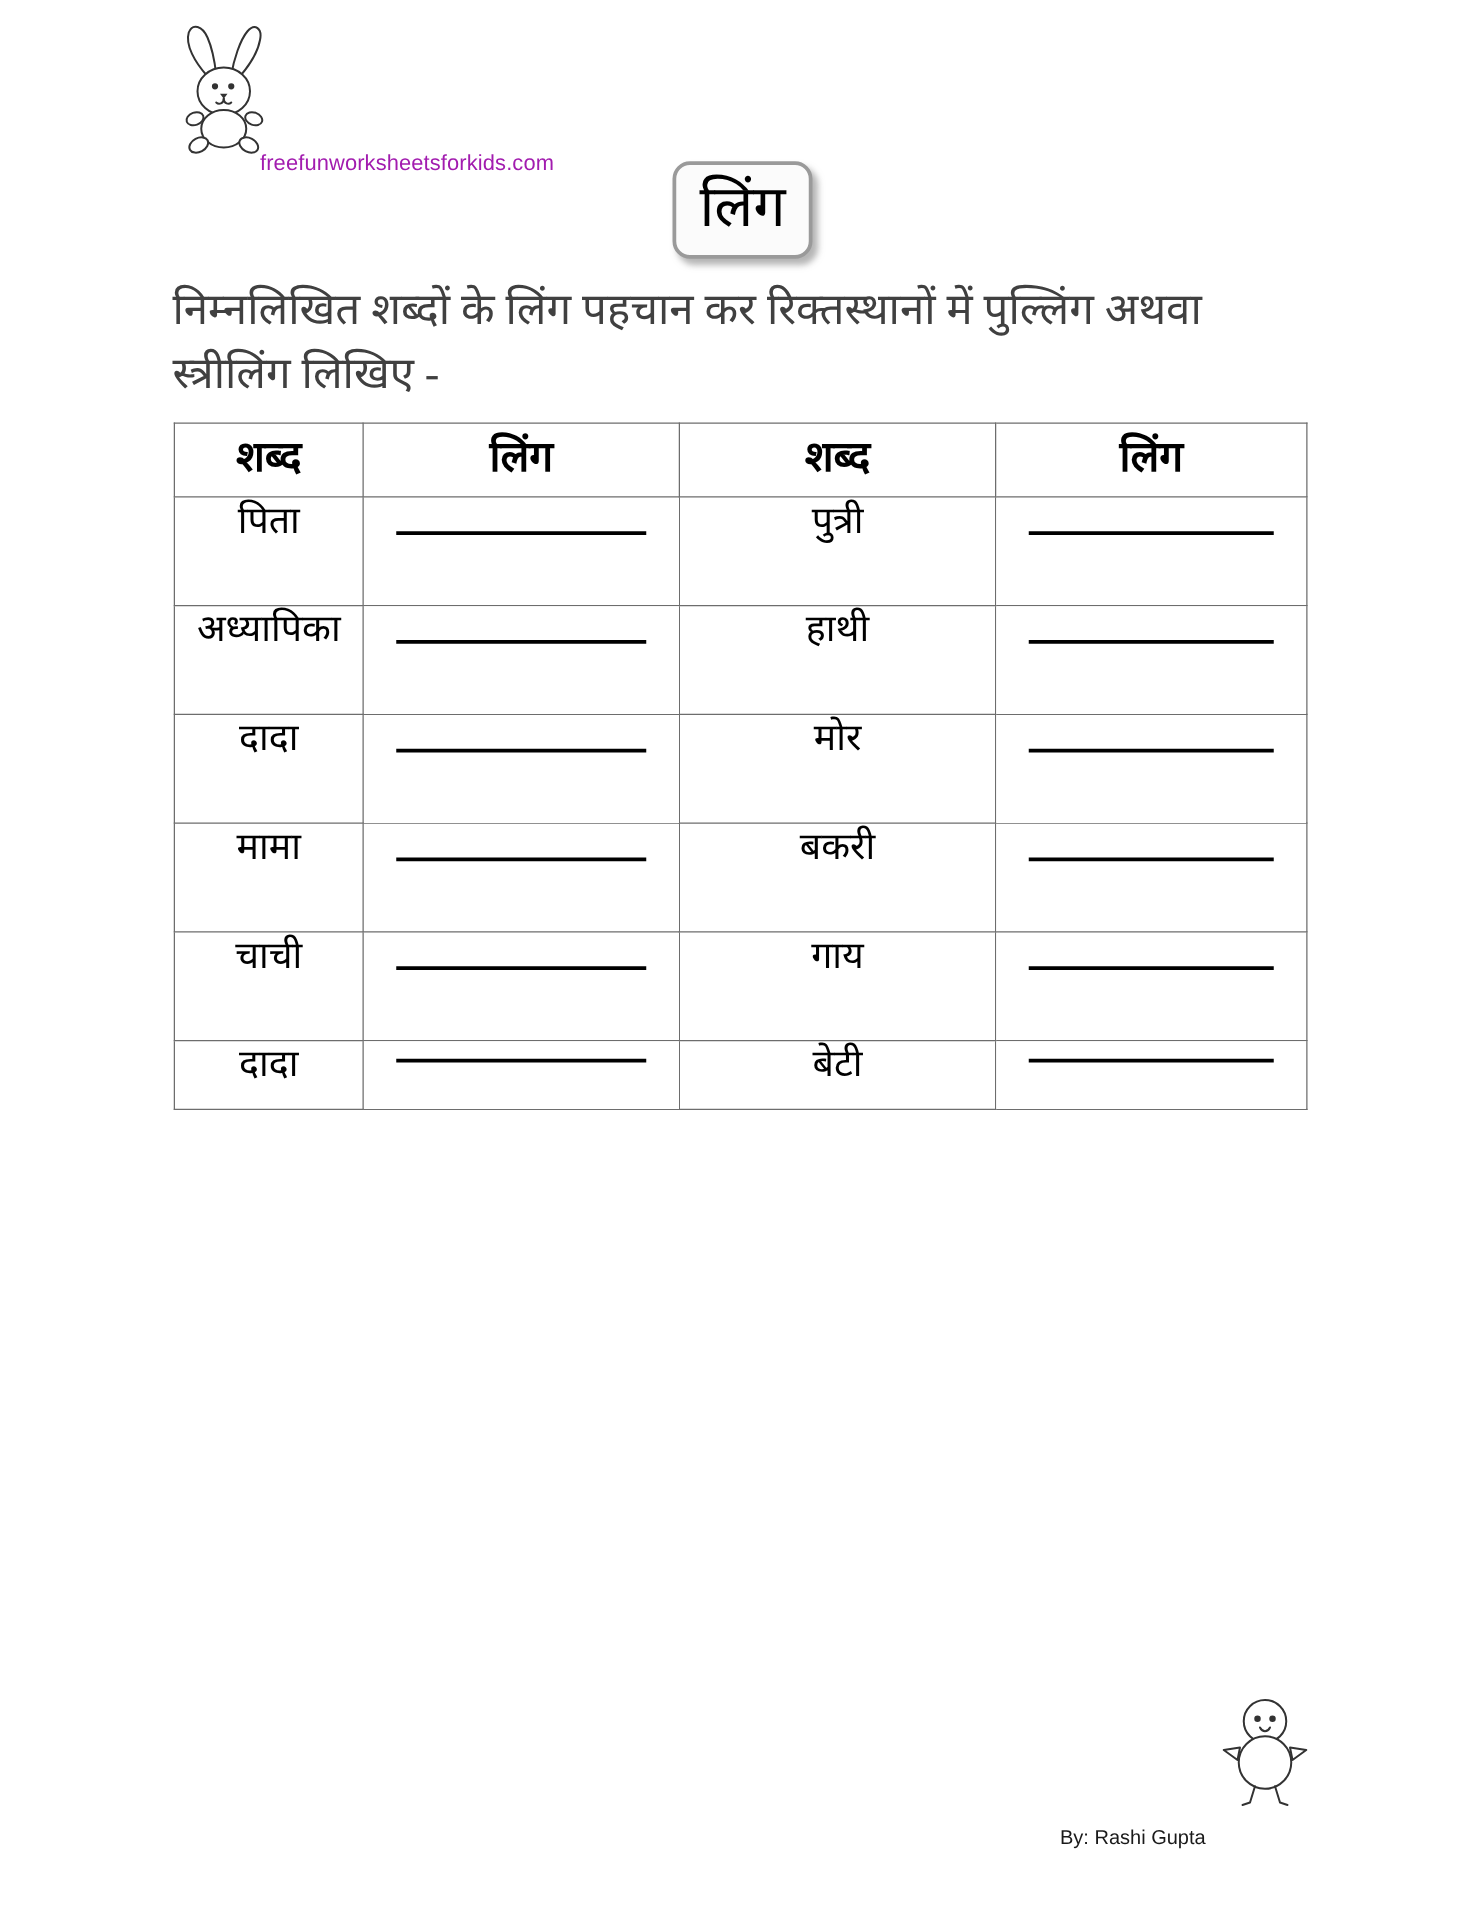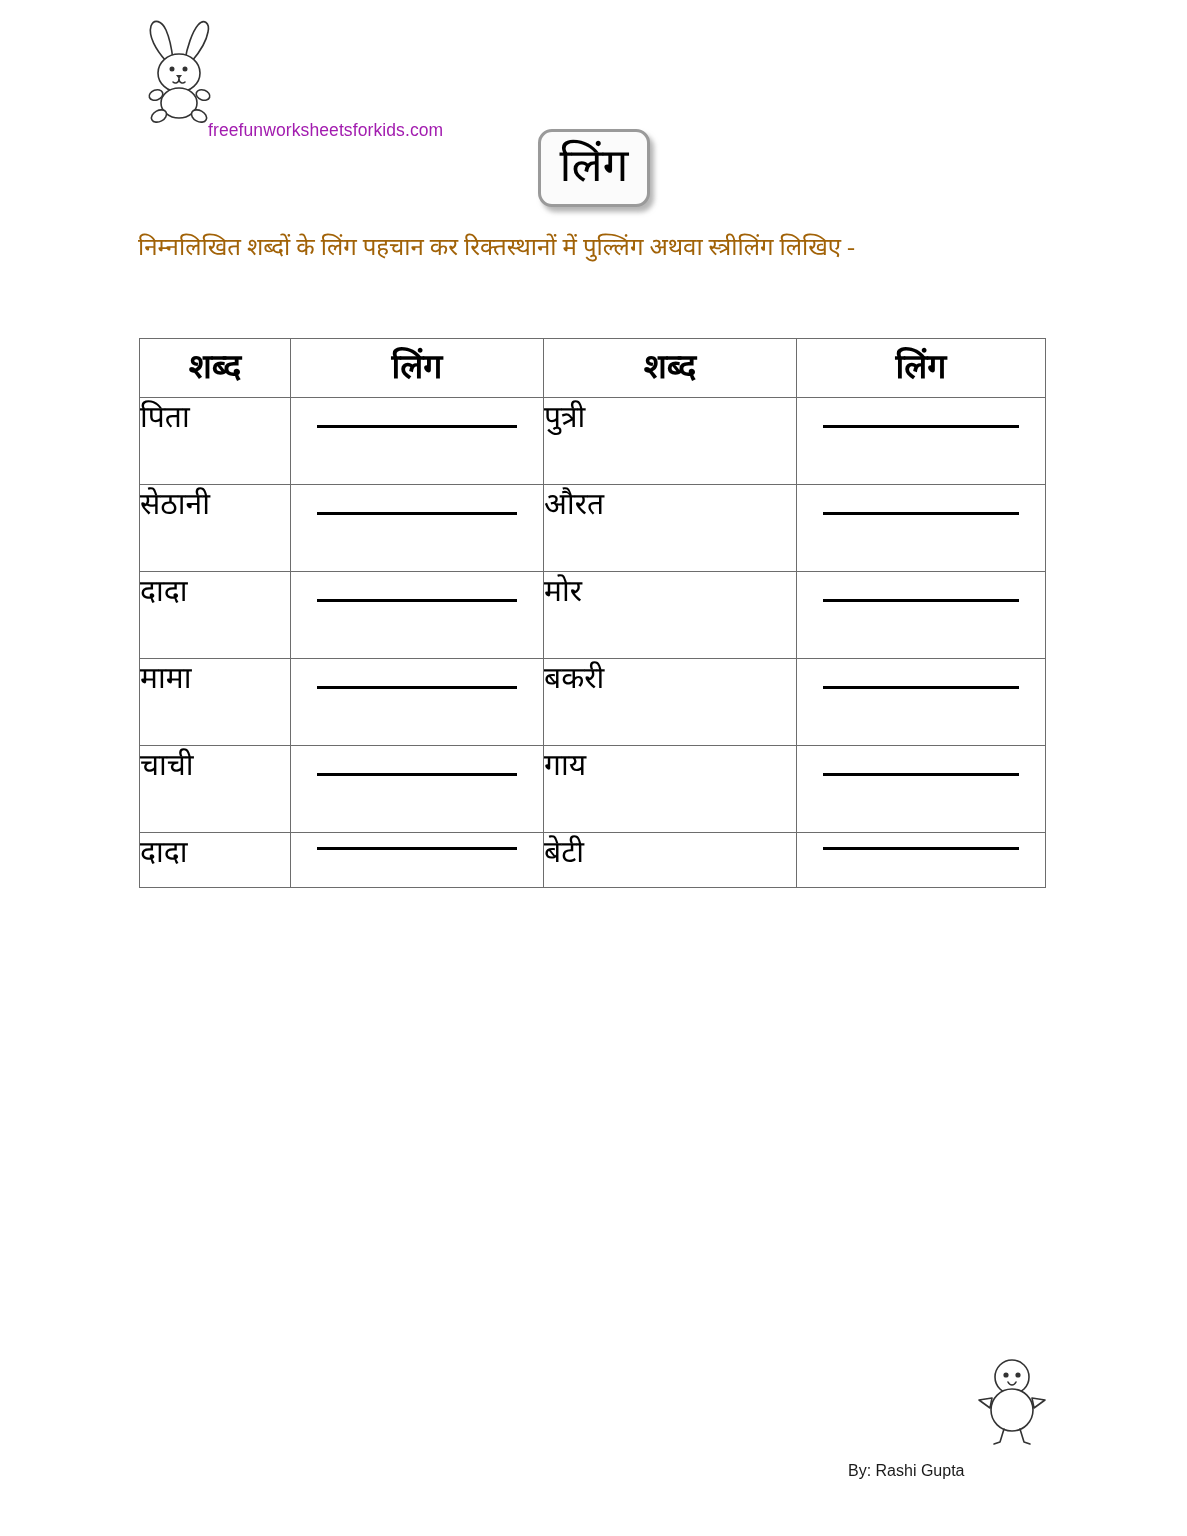--- a/index.html
+++ b/index.html
@@ -72,23 +72,23 @@
     padding-bottom: 4px;
   }
 
   
   .instruction {
     position: absolute;
     left: 138px;
     top: 222px;
     width: 912px;
     font-family: "Liberation Serif", "DejaVu Serif", serif;
-    font-size: 24px;
+    font-size: 35px;
     line-height: 51px;
-    color: #a16207;
+    color: #404040;
     letter-spacing: 0px;
   }
 
   
   .wtable {
     position: absolute;
     left: 139px;
     top: 338px;
     width: 906px;
     border-collapse: collapse;
@@ -117,21 +117,21 @@
     font-weight: bold;
     line-height: 1;
     display: inline-block;
     padding-bottom: 3px;
   }
 
   .wtable tbody tr td { height: 87px; }
   .wtable tbody tr.last-row td { height: 55px; }
 
   .cell-word {
-    text-align: left;
+    text-align: center;
     padding-top: 4px;
   }
   .word-text {
     font-family: "Liberation Serif", "DejaVu Serif", serif;
     font-size: 30px;
     line-height: 38px;
     display: inline-block;
   }
   .cell-blank {
     position: relative;
@@ -236,27 +236,27 @@
         </td>
         <td class="cell-word col-word2">
           <span class="word-text">पुत्री</span>
         </td>
         <td class="cell-blank col-blank2">
           <span class="blank-line"></span>
         </td>
       </tr>
       <tr>
         <td class="cell-word col-word">
-          <span class="word-text">सेठानी</span>
-        </td>
-        <td class="cell-blank col-blank">
-          <span class="blank-line"></span>
-        </td>
-        <td class="cell-word col-word2">
-          <span class="word-text">औरत</span>
+          <span class="word-text">अध्यापिका</span>
+        </td>
+        <td class="cell-blank col-blank">
+          <span class="blank-line"></span>
+        </td>
+        <td class="cell-word col-word2">
+          <span class="word-text">हाथी</span>
         </td>
         <td class="cell-blank col-blank2">
           <span class="blank-line"></span>
         </td>
       </tr>
       <tr>
         <td class="cell-word col-word">
           <span class="word-text">दादा</span>
         </td>
         <td class="cell-blank col-blank">

